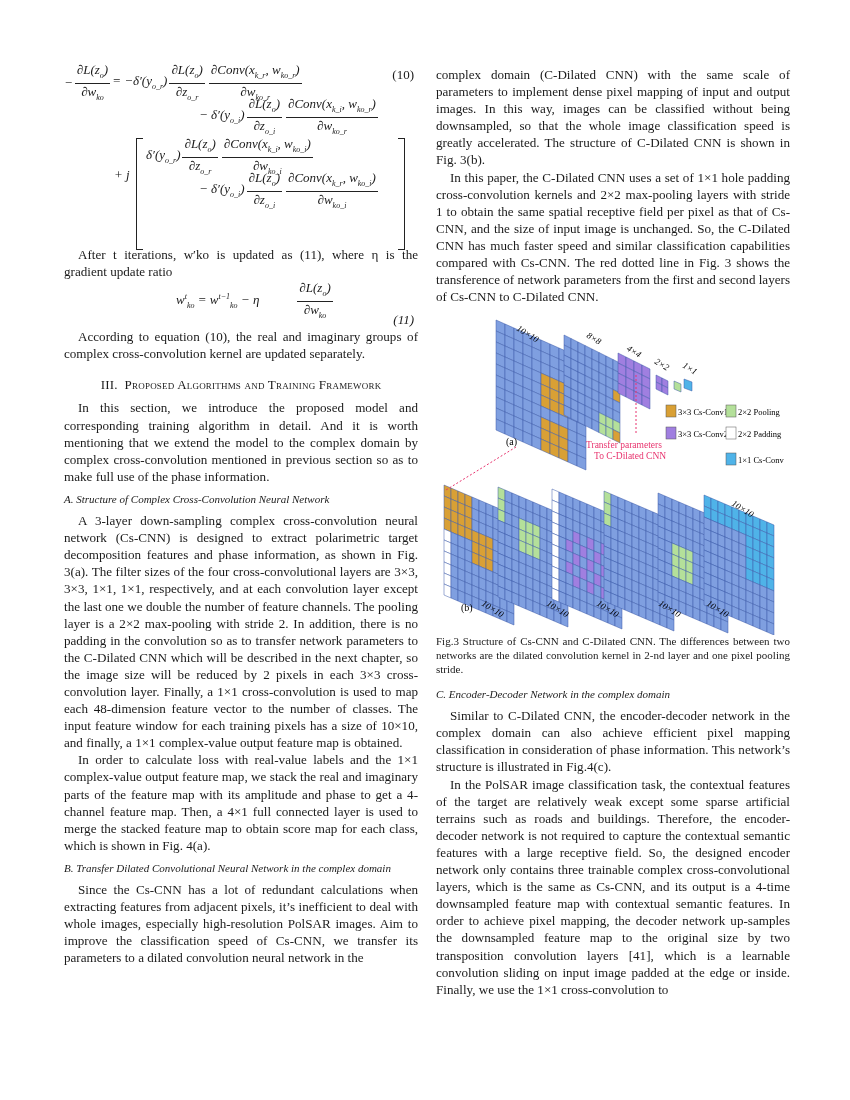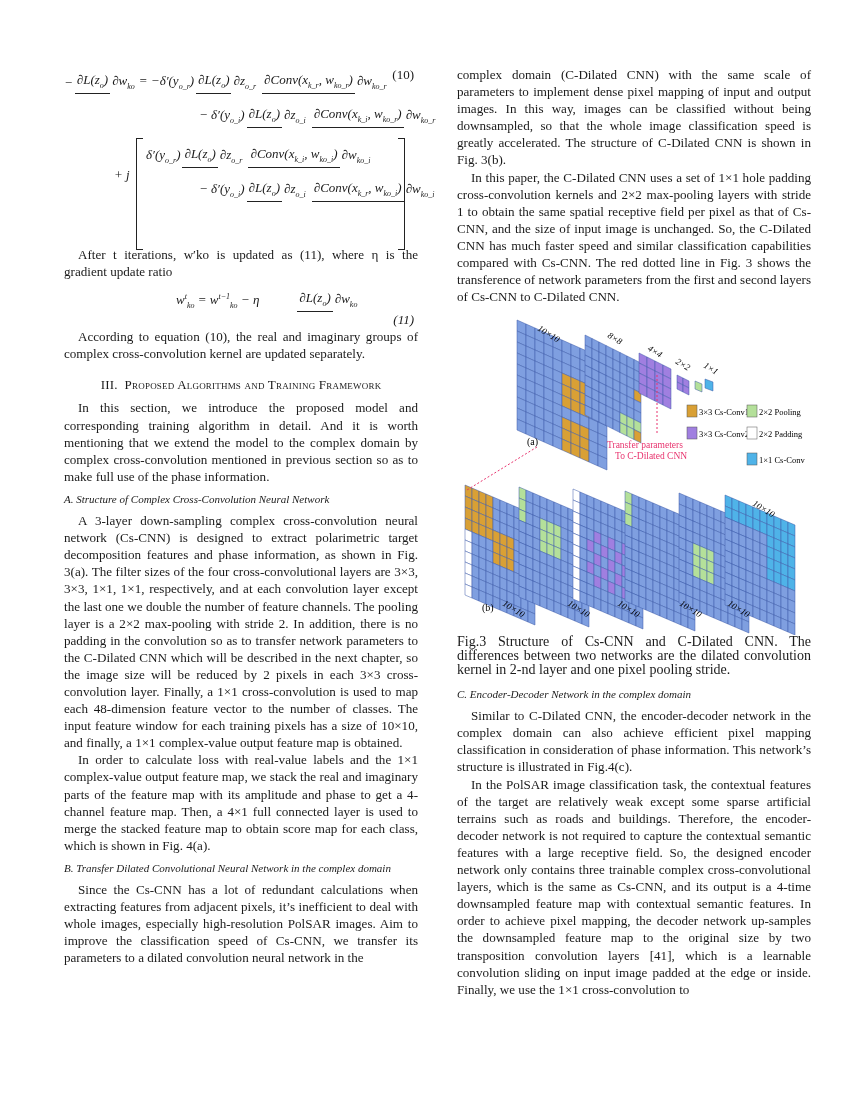--- a/index.html
+++ b/index.html
@@ -1,34 +1,34 @@
 <!DOCTYPE html>
 <html><head>
 <meta charset="utf-8">
 <style>
   html, body { margin:0; padding:0; background:#ffffff; }
   body { width:850px; height:1100px; position:relative; overflow:hidden;
          font-family:"Liberation Serif", serif; color:#1a1a1a; }
   .col { position:absolute; top:66px; width:354px; font-size:13.1px; line-height:17.1px; }
   .col-left { left:64px; }
-  .col-right { left:457px; }
+  .col-right { left:436px; }
   p { margin:0; text-align:justify; text-indent:14px; }
   .eq { position:relative; font-style:italic; font-size:13px; }
   .eq .num { position:absolute; right:4px; font-style:normal; }
-  .frac { display:inline-flex; flex-direction:row; align-items:center; vertical-align:middle; margin:0 2px; }
+  .frac { display:inline-flex; flex-direction:column; align-items:center; vertical-align:middle; margin:0 2px; }
   .frac .n { border-bottom:1px solid #222; padding:0 2px; line-height:15px; }
   .frac .d { padding:0 2px; line-height:15px;font-family:Liberation Serif, serif; }
   sub { font-size:8px; }
   .eqrow { height:34px; display:flex; align-items:center; white-space:nowrap; }
   .bracket { position:absolute; border:1px solid #222; border-right:none; width:6px; }
   .bracket.r { border-left:none; border-right:1px solid #222; }
   .section-h { text-align:center; margin:14px 0 6px; font-size:13px; letter-spacing:0.2px; }
   .sc { font-variant:small-caps;text-align:center; }
   .sub-h { font-style:italic; margin:6px 0 4px; font-size:11px; }
-  .caption { font-size:14px; line-height:13.6px; text-align:justify; }
+  .caption { font-size:11px; line-height:13.6px; text-align:justify; }
   .fig { position:relative; width:354px; height:320px; }
 </style>
 </head>
 <body>
 
 <div class="col col-left">
 
   <div class="eq" style="height:180px;">
     <div class="eqrow" style="padding-left:0;">
       <span>−</span>

